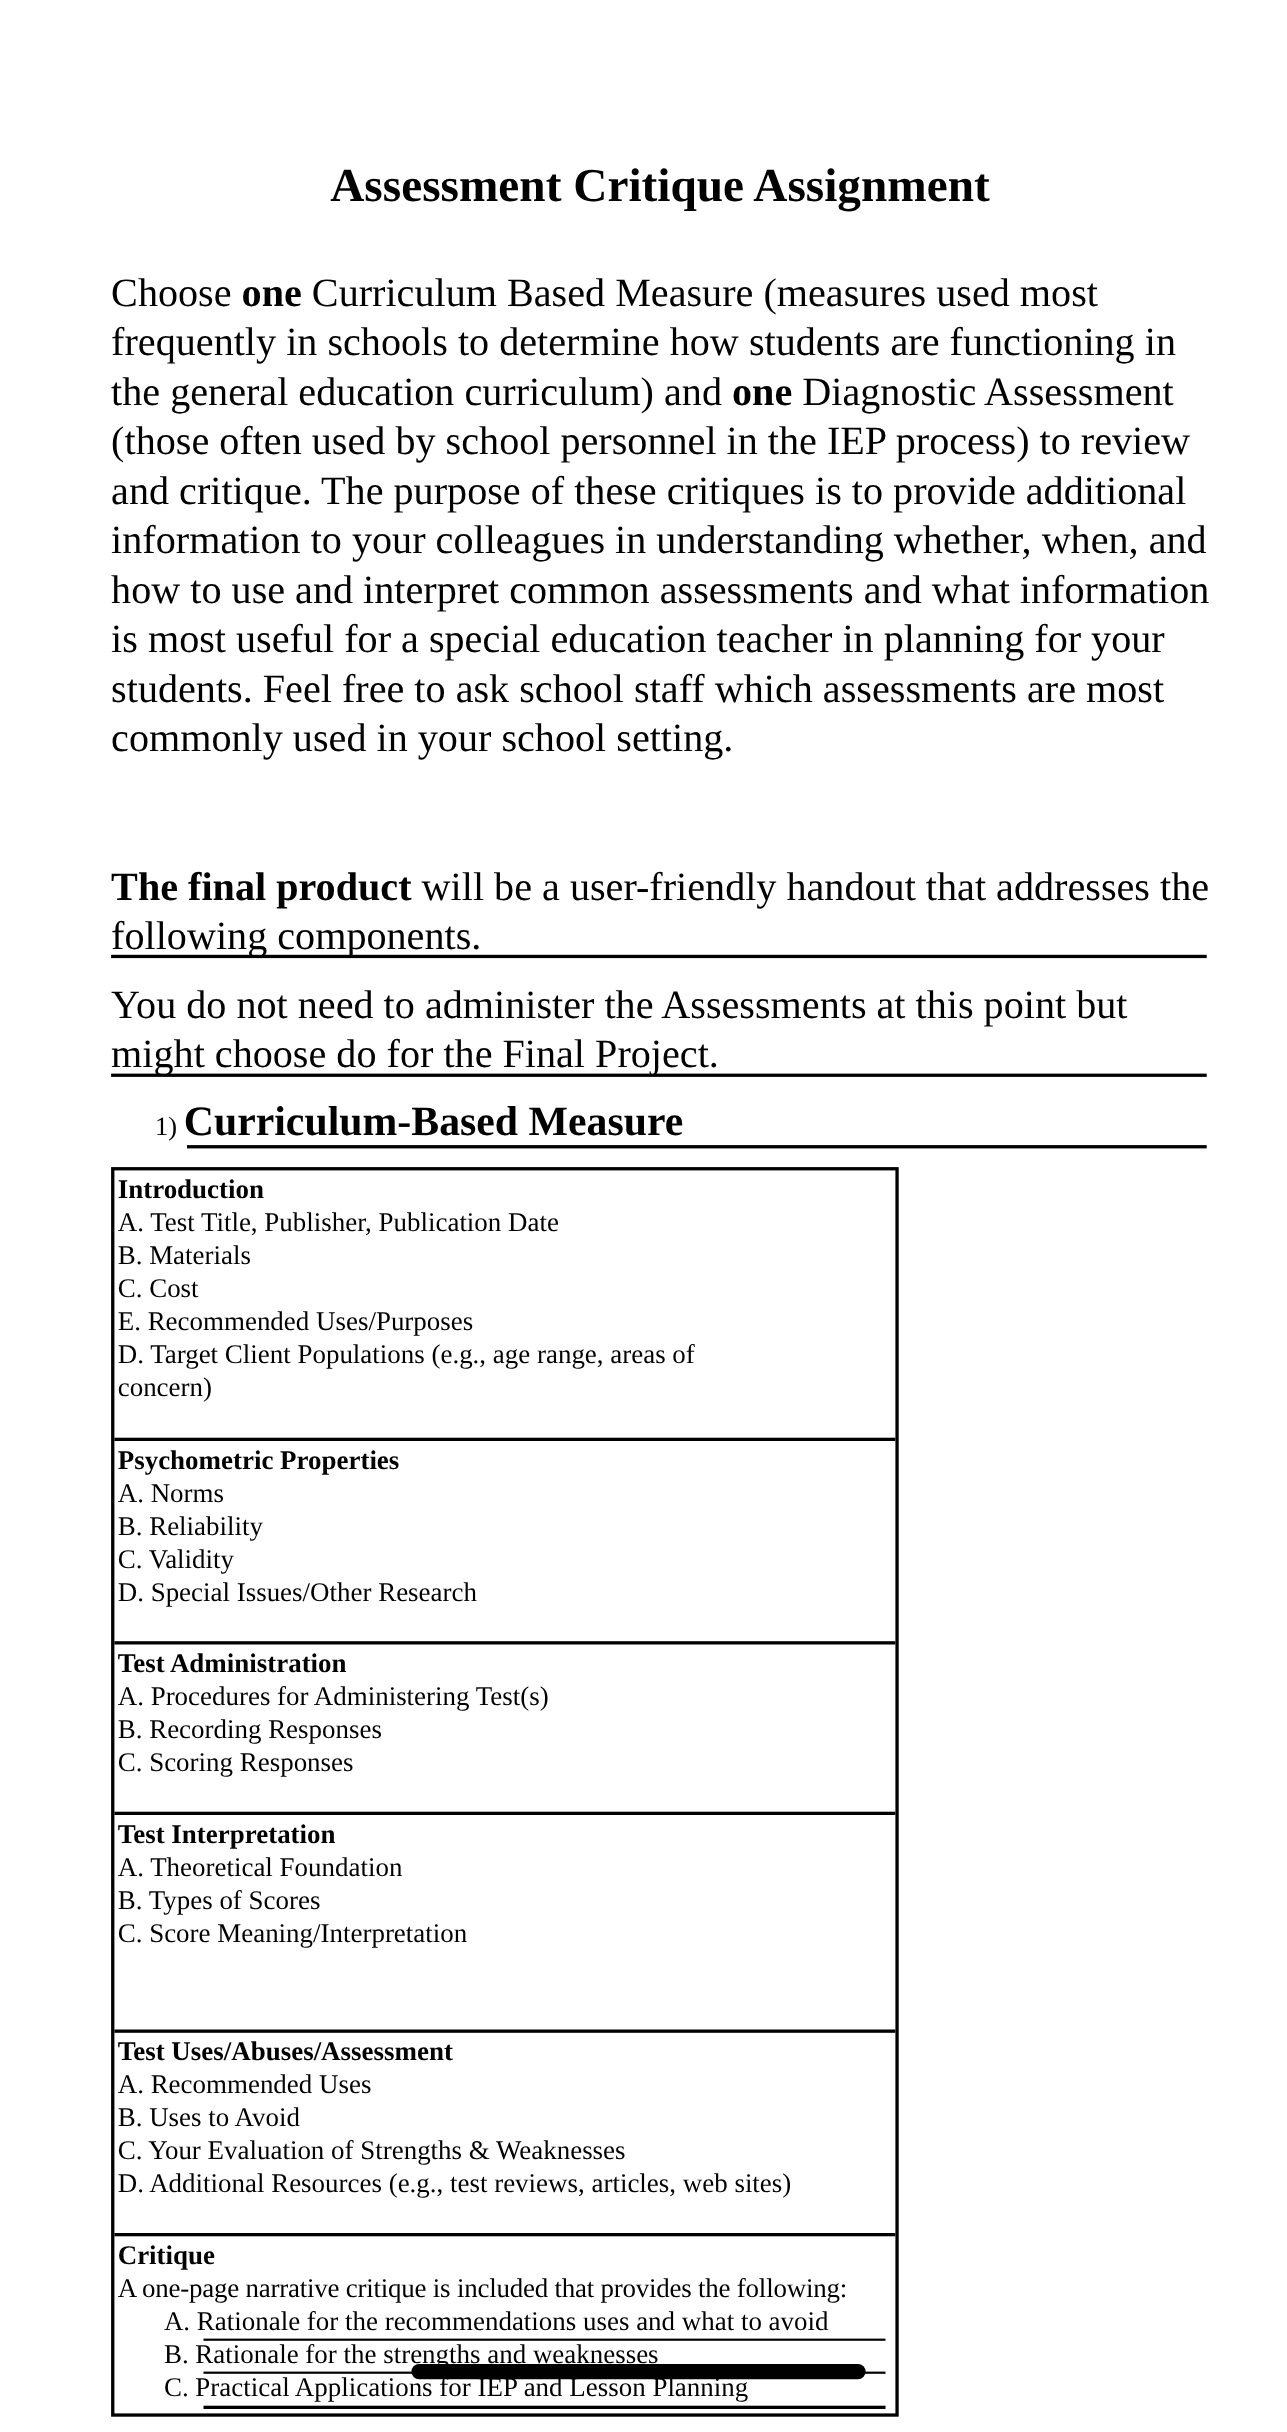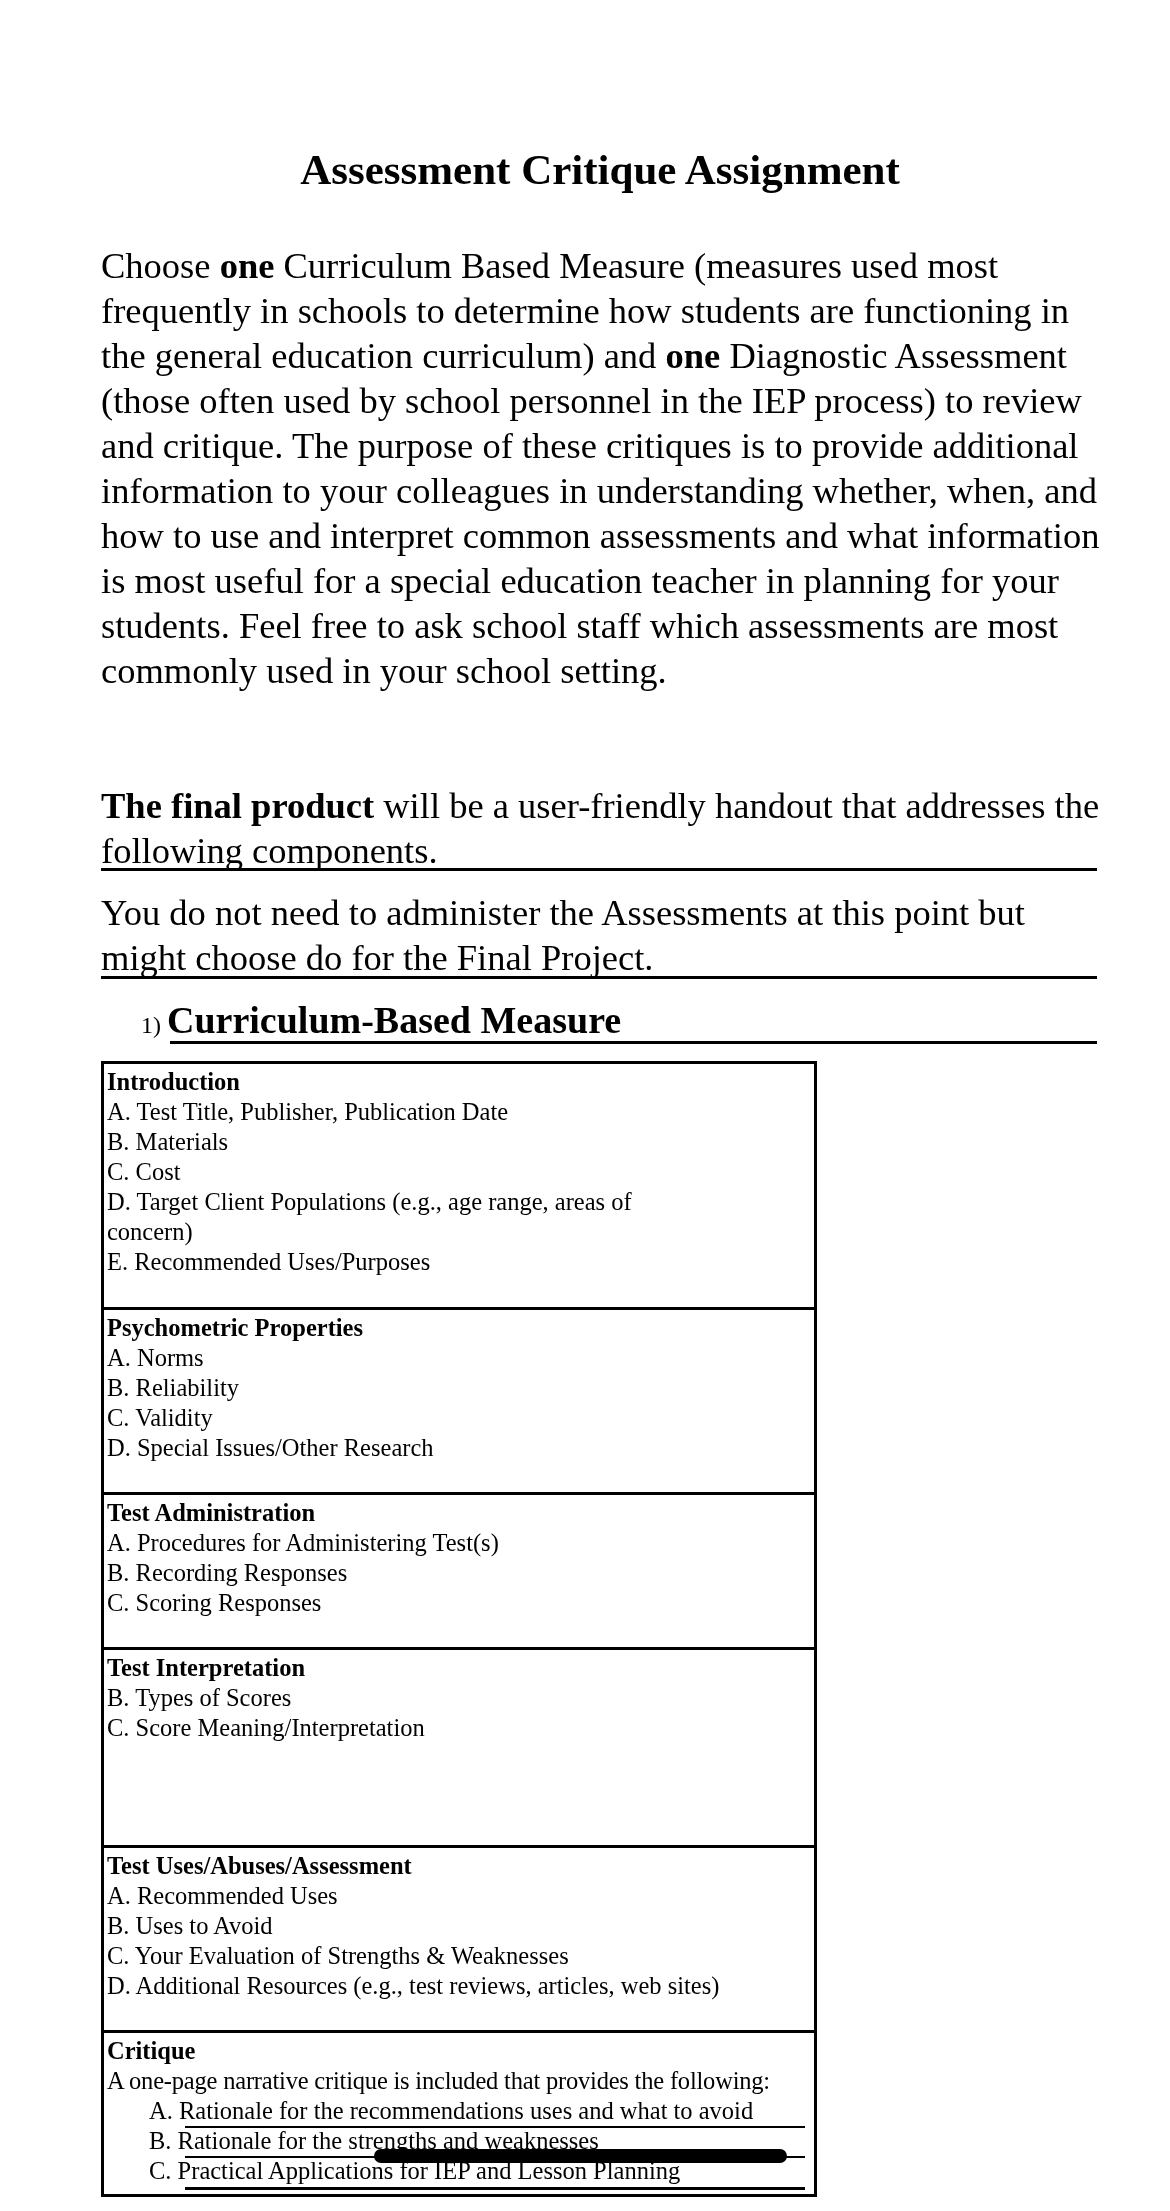--- a/index.html
+++ b/index.html
@@ -72,38 +72,39 @@
 
 <div class="section-heading"><span class="num">1)</span><span>Curriculum-Based Measure</span></div>
 <div class="rule r3"></div>
 
 <div class="table">
   <div class="cell c0">
     <div class="head">Introduction</div>
     <div>A. Test Title, Publisher, Publication Date</div>
     <div>B. Materials</div>
     <div>C. Cost</div>
+    <div>E. Recommended Uses/Purposes</div>
     <div style="width:560px">D. Target Client Populations (e.g., age range, areas of concern)</div>
-    <div>E. Recommended Uses/Purposes</div>
   </div>
   <div class="cell c1">
     <div class="head">Psychometric Properties</div>
     <div>A. Norms</div>
     <div>B. Reliability</div>
     <div>C. Validity</div>
     <div>D. Special Issues/Other Research</div>
   </div>
   <div class="cell c2">
     <div class="head">Test Administration</div>
     <div>A. Procedures for Administering Test(s)</div>
     <div>B. Recording Responses</div>
     <div>C. Scoring Responses</div>
   </div>
   <div class="cell c3">
     <div class="head">Test Interpretation</div>
+    <div>A. Theoretical Foundation</div>
     <div>B. Types of Scores</div>
     <div>C. Score Meaning/Interpretation</div>
   </div>
   <div class="cell c4">
     <div class="head">Test Uses/Abuses/Assessment</div>
     <div>A. Recommended Uses</div>
     <div>B. Uses to Avoid</div>
     <div>C. Your Evaluation of Strengths &amp; Weaknesses</div>
     <div>D. Additional Resources (e.g., test reviews, articles, web sites)</div>
   </div>

